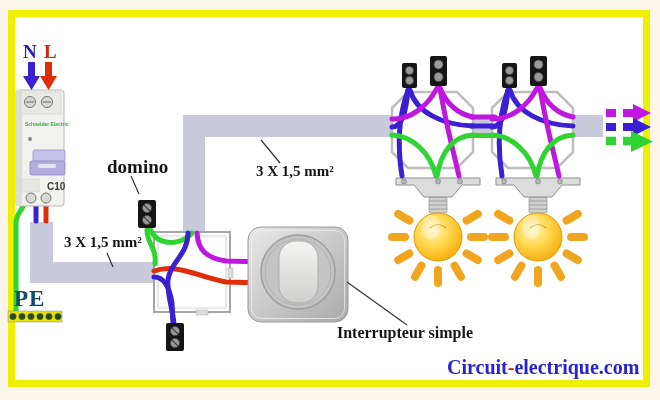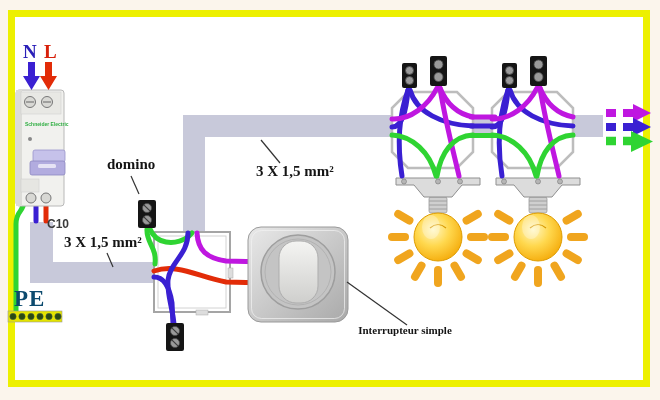--- a/index.html
+++ b/index.html
@@ -5,28 +5,28 @@
   html,body{margin:0;padding:0;background:#f8f2e8;}
   .stage{position:relative;width:660px;height:400px;background:#fbf5ec;overflow:hidden;
          font-family:"Liberation Serif",serif;}
   .frame{position:absolute;left:8px;top:10px;width:642px;height:377px;
          border:7px solid #edf000;background:#ffffff;box-sizing:border-box;}
   svg{position:absolute;left:0;top:0;}
   .lbl{position:absolute;font-family:"Liberation Serif",serif;font-weight:700;color:#151515;}
   .lbl-n{left:23px;top:41px;font-size:19px;color:#2a1fb8;}
   .lbl-l{left:44px;top:41px;font-size:19px;color:#d8200a;}
   .lbl-pe{left:14px;top:286px;font-size:23px;color:#0c4a6e;letter-spacing:1px;}
-  .lbl-domino{left:107px;top:156px;font-size:15px;}
+  .lbl-domino{left:107px;top:156px;font-size:19px;}
   .lbl-cable1{left:64px;top:234px;font-size:15px;}
   .lbl-cable2{left:256px;top:163px;font-size:15px;}
-  .lbl-switch{left:327px;top:324px;width:156px;font-size:11px;text-align:center;line-height:1.15;}
+  .lbl-switch{left:327px;top:324px;width:156px;font-size:16px;text-align:center;line-height:1.15;}
   .lbl-site{left:447px;top:356px;font-size:20px;color:#2823cf;white-space:nowrap;}
   .lbl-site .sep{color:#d42a1c;}
   .lbl-brand{left:25px;top:121px;font-size:5px;color:#2fae42;font-family:"Liberation Sans",sans-serif;white-space:nowrap;}
-  .lbl-c10{left:47px;top:181px;font-size:12px;color:#3a3a3a;font-family:"Liberation Sans",sans-serif;margin-top:36px;}
+  .lbl-c10{left:47px;top:181px;font-size:10px;color:#3a3a3a;font-family:"Liberation Sans",sans-serif;}
 </style>
 </head>
 <body>
 
 <div class="stage">
   <div class="frame"></div>
 
   <svg width="660" height="400" viewBox="0 0 660 400">
     <defs>
       <radialGradient id="bulbGrad" cx="40%" cy="35%" r="75%">
@@ -218,15 +218,16 @@
 
   <div class="lbl lbl-n">N</div>
   <div class="lbl lbl-l">L</div>
   <div class="lbl lbl-pe">PE</div>
   <div class="lbl lbl-domino">domino</div>
   <div class="lbl lbl-cable1">3 X 1,5 mm²</div>
   <div class="lbl lbl-cable2">3 X 1,5 mm²</div>
   <div class="lbl lbl-switch">
     <div>Interrupteur simple</div>
   </div>
+  <div class="lbl lbl-site"><span>Circuit</span><span class="sep">-</span><span>electrique.com</span></div>
   <div class="lbl lbl-brand">Schneider Electric</div>
   <div class="lbl lbl-c10">C10</div>
 </div>
 
 </body></html>

